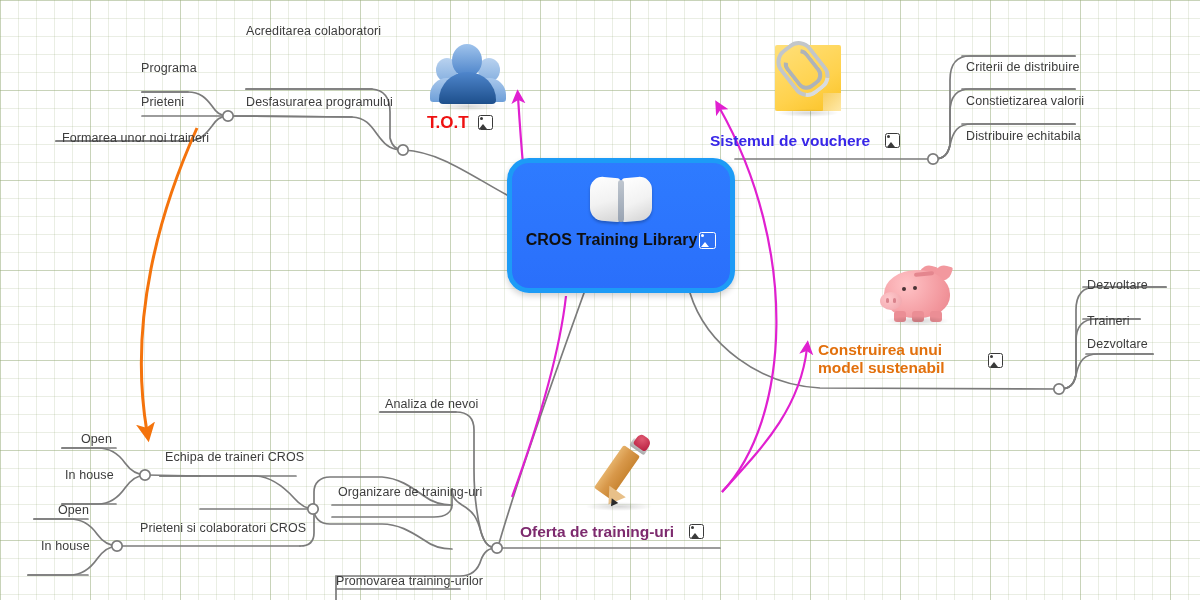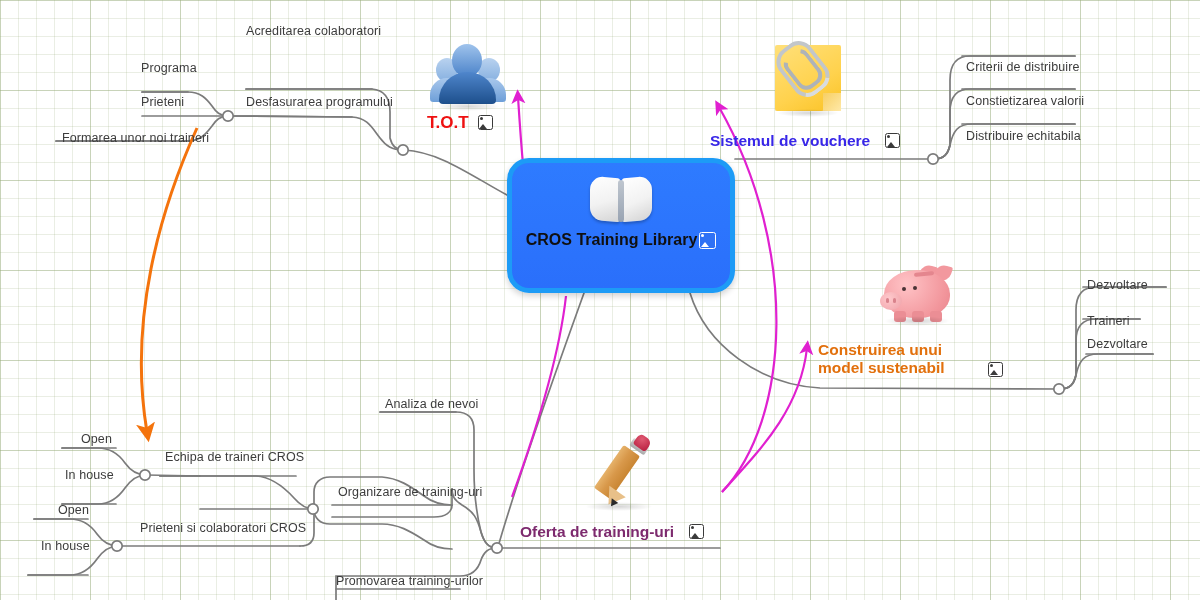--- a/index.html
+++ b/index.html
@@ -327,21 +327,21 @@
 <div class="topic t-tot" style="left:427px;top:113px;">
   <span class="t">T.O.T</span>
   <span class="imgicon"></span>
 </div>
 
 <div class="topic t-vouchere" style="left:710px;top:132px;">
   <span class="t">Sistemul de vouchere</span>
   <span class="imgicon" style="margin-left:6px;"></span>
 </div>
 
-<div class="topic t-sustenabil" style="left:818px;top:341px;align-items:flex-end;">
+<div class="topic t-sustenabil" style="left:818px;top:341px;align-items:flex-start;">
   <span class="t">Construirea unui model sustenabil</span>
   <span class="imgicon" style="margin-top:12px;"></span>
 </div>
 
 <div class="topic t-oferta" style="left:520px;top:523px;">
   <span class="t">Oferta de training-uri</span>
   <span class="imgicon" style="margin-left:6px;"></span>
 </div>
 
 <div class="lbl" style="left:246px;top:24px;">Acreditarea colaboratori</div>

